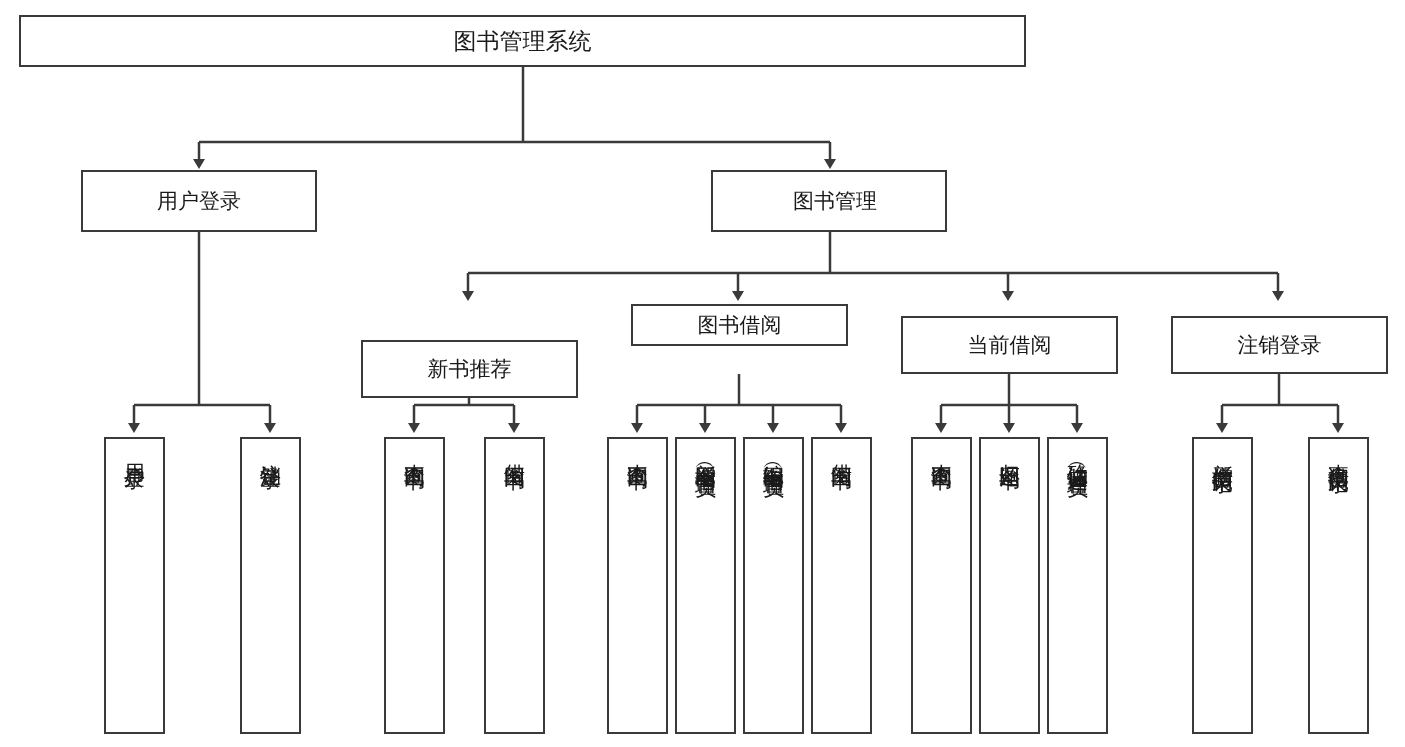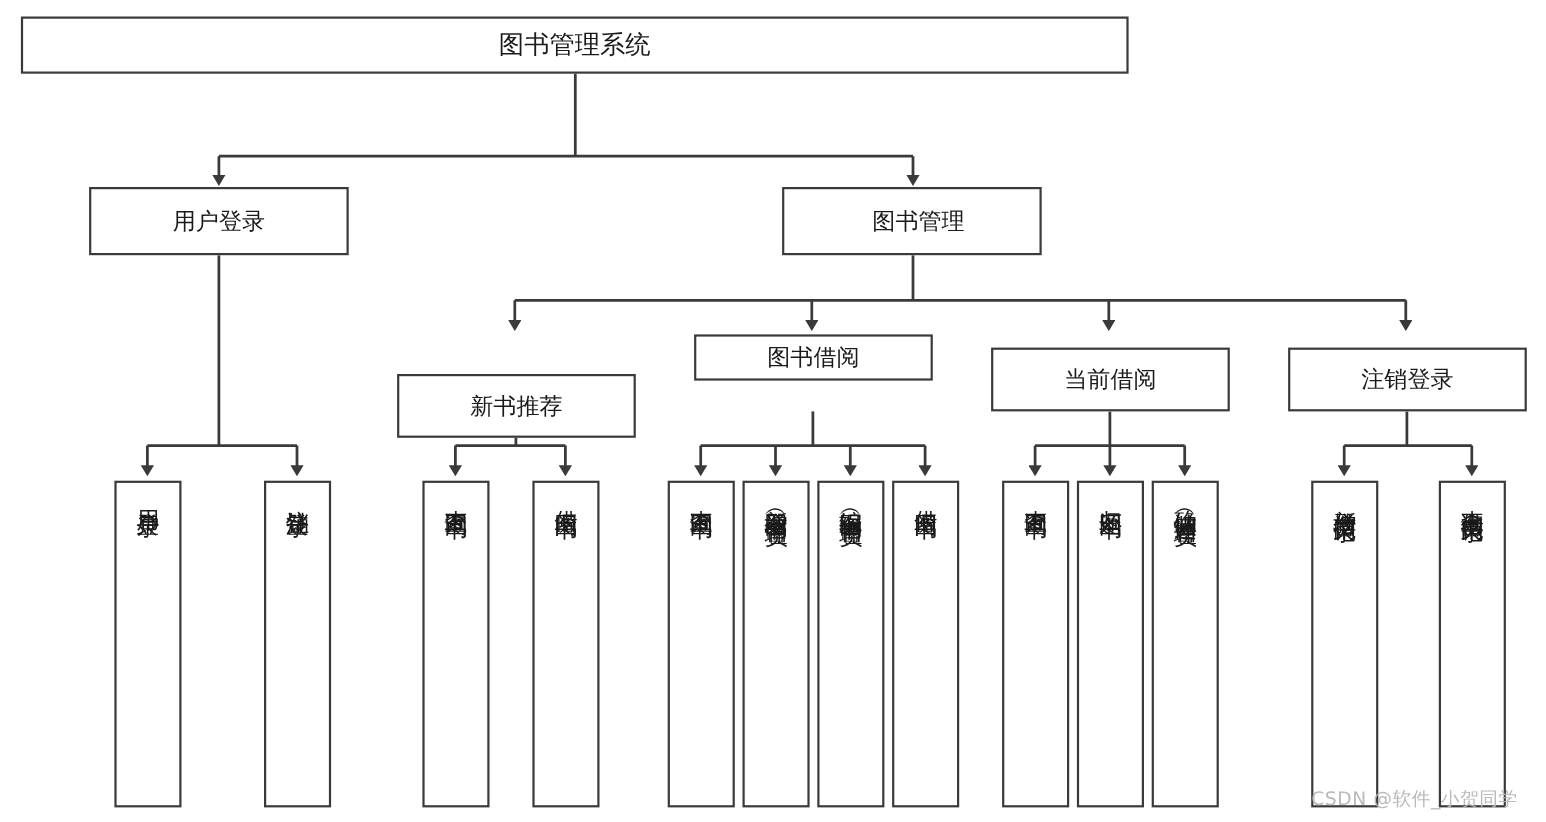--- a/index.html
+++ b/index.html
@@ -208,15 +208,14 @@
   </div>
 
   <div class="node leaf" style="left:1192px; top:437px; width:61px; height:297px;">
     <span class="node-label">新增借阅记录</span>
   </div>
 
   <div class="node leaf" style="left:1308px; top:437px; width:61px; height:297px;">
     <span class="node-label">查询借阅记录</span>
   </div>
 
-  <div class="watermark" style="left:1192px; top:715px;">CSDN @软件_小贺同学</div>
 
 </div>
 
 </body></html>

